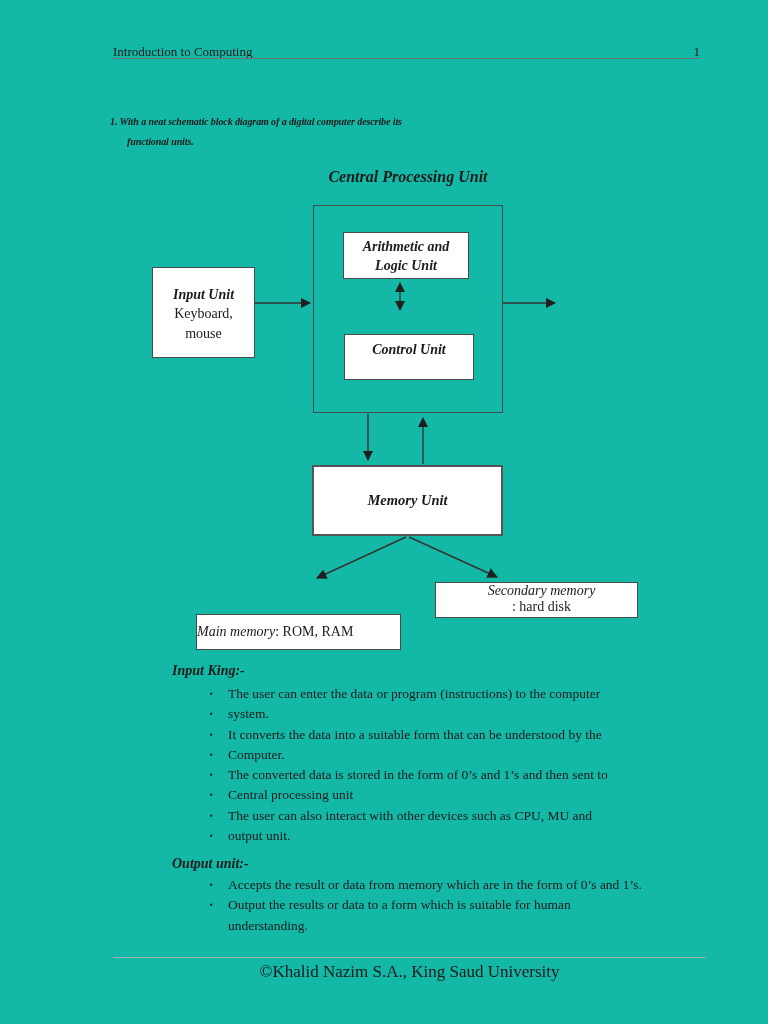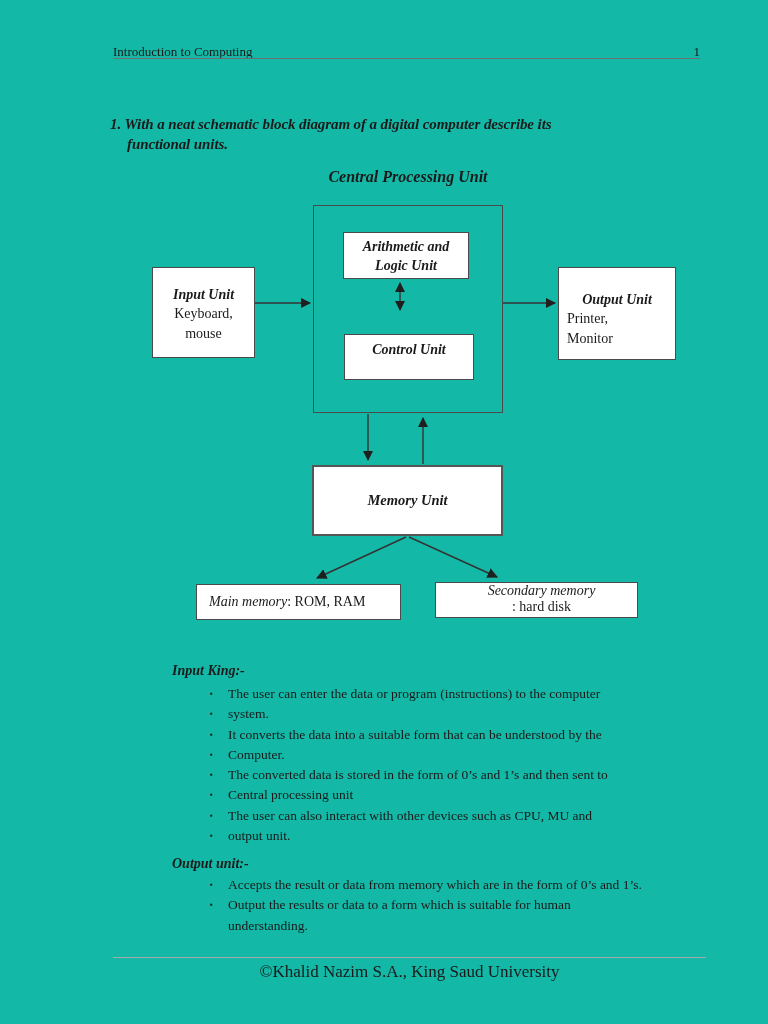--- a/index.html
+++ b/index.html
@@ -5,21 +5,21 @@
   html,body{margin:0;padding:0;background:#e8e8e8;}
   .page{
     position:relative;width:768px;height:1024px;background:#14b8a6;
     font-family:"Liberation Serif","DejaVu Serif",serif;color:#1a1a1a;
     overflow:hidden;margin:0 auto;
   }
   .abs{position:absolute;}
   .hdr{font-size:13px;}
   .rule{height:1px;background:#6f6f6f;}
   .rule.light{background:#a9a9a9;}
-  .qtitle{font-size:15px;font-weight:bold;font-style:italic;letter-spacing:-0.1px;}
+  .qtitle{font-size:10px;font-weight:bold;font-style:italic;letter-spacing:-0.1px;}
   .cpu-title{font-size:16px;font-weight:bold;font-style:italic;text-align:center;}
   .dbox{position:absolute;border:1px solid #4a4a4a;background:#fff;z-index:2;box-sizing:border-box;}
   .dbox.center{display:flex;flex-direction:column;justify-content:center;align-items:center;}
   .blabel{font-size:14px;font-weight:bold;font-style:italic;line-height:19px;text-align:center;}
   .btext{font-size:14px;line-height:20px;}
   .leafbox{font-size:14px;display:flex;align-items:center;}
   .ital{font-style:italic;}
   .shead{font-size:14px;font-weight:bold;font-style:italic;}
   .blist{z-index:2;}
   .brow{display:flex;align-items:flex-start;line-height:20.3px;font-size:13.5px;}
@@ -68,31 +68,26 @@
   <div class="dbox" style="left:344px;top:314px;width:130px;height:46px;padding-top:5px;text-align:center;margin-top:20px;">
     <div class="blabel">Control Unit</div>
   </div>
 
   <div class="dbox center" style="left:152px;top:267px;width:103px;height:91px;padding-top:4px;">
     <div class="blabel">Input Unit</div>
     <div class="btext">Keyboard,</div>
     <div class="btext">mouse</div>
   </div>
 
-  <div class="dbox" style="left:558px;top:267px;width:118px;height:93px;padding-top:22px;box-sizing:border-box;">
-    <div class="blabel" style="text-align:center;">Output Unit</div>
-    <div class="btext" style="padding-left:8px;">Printer,</div>
-    <div class="btext" style="padding-left:8px;">Monitor</div>
-  </div>
 
   <div class="dbox center" style="left:312px;top:465px;width:191px;height:71px;border-width:2px;border-color:#555;">
     <div class="blabel" style="font-size:14.5px;">Memory Unit</div>
   </div>
 
-  <div class="dbox leafbox" style="left:196px;top:584px;width:205px;height:36px;padding-left:12px;">
+  <div class="dbox leafbox" style="left:196px;top:614px;width:205px;height:36px;">
     <span class="ital">Main memory</span>
       <span>: ROM, RAM</span>
   </div>
 
   <div class="dbox leafbox" style="left:435px;top:582px;width:203px;height:36px;padding-left:10px;flex-direction:column;">
     <span class="ital">Secondary memory</span>
       <span>: hard disk</span>
   </div>
 
   <div class="abs shead" style="left:172px;top:663px;">Input King:-</div>

